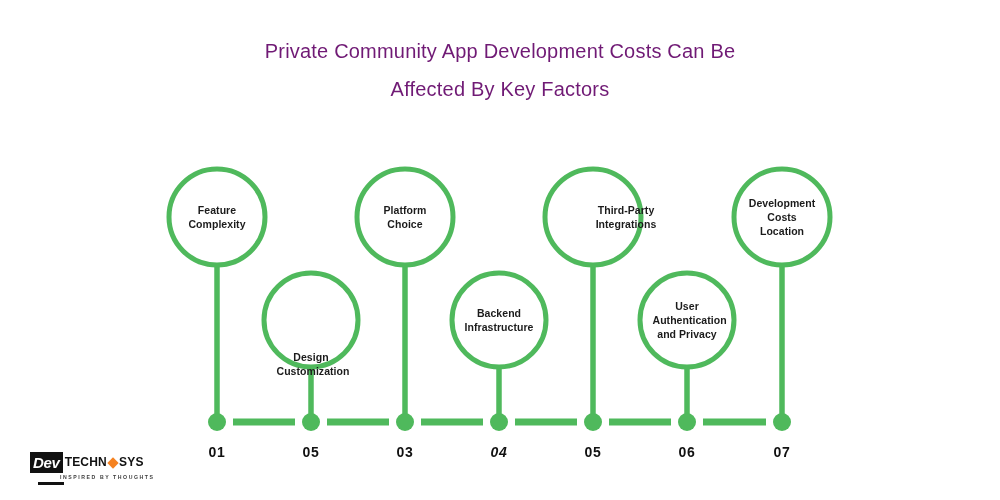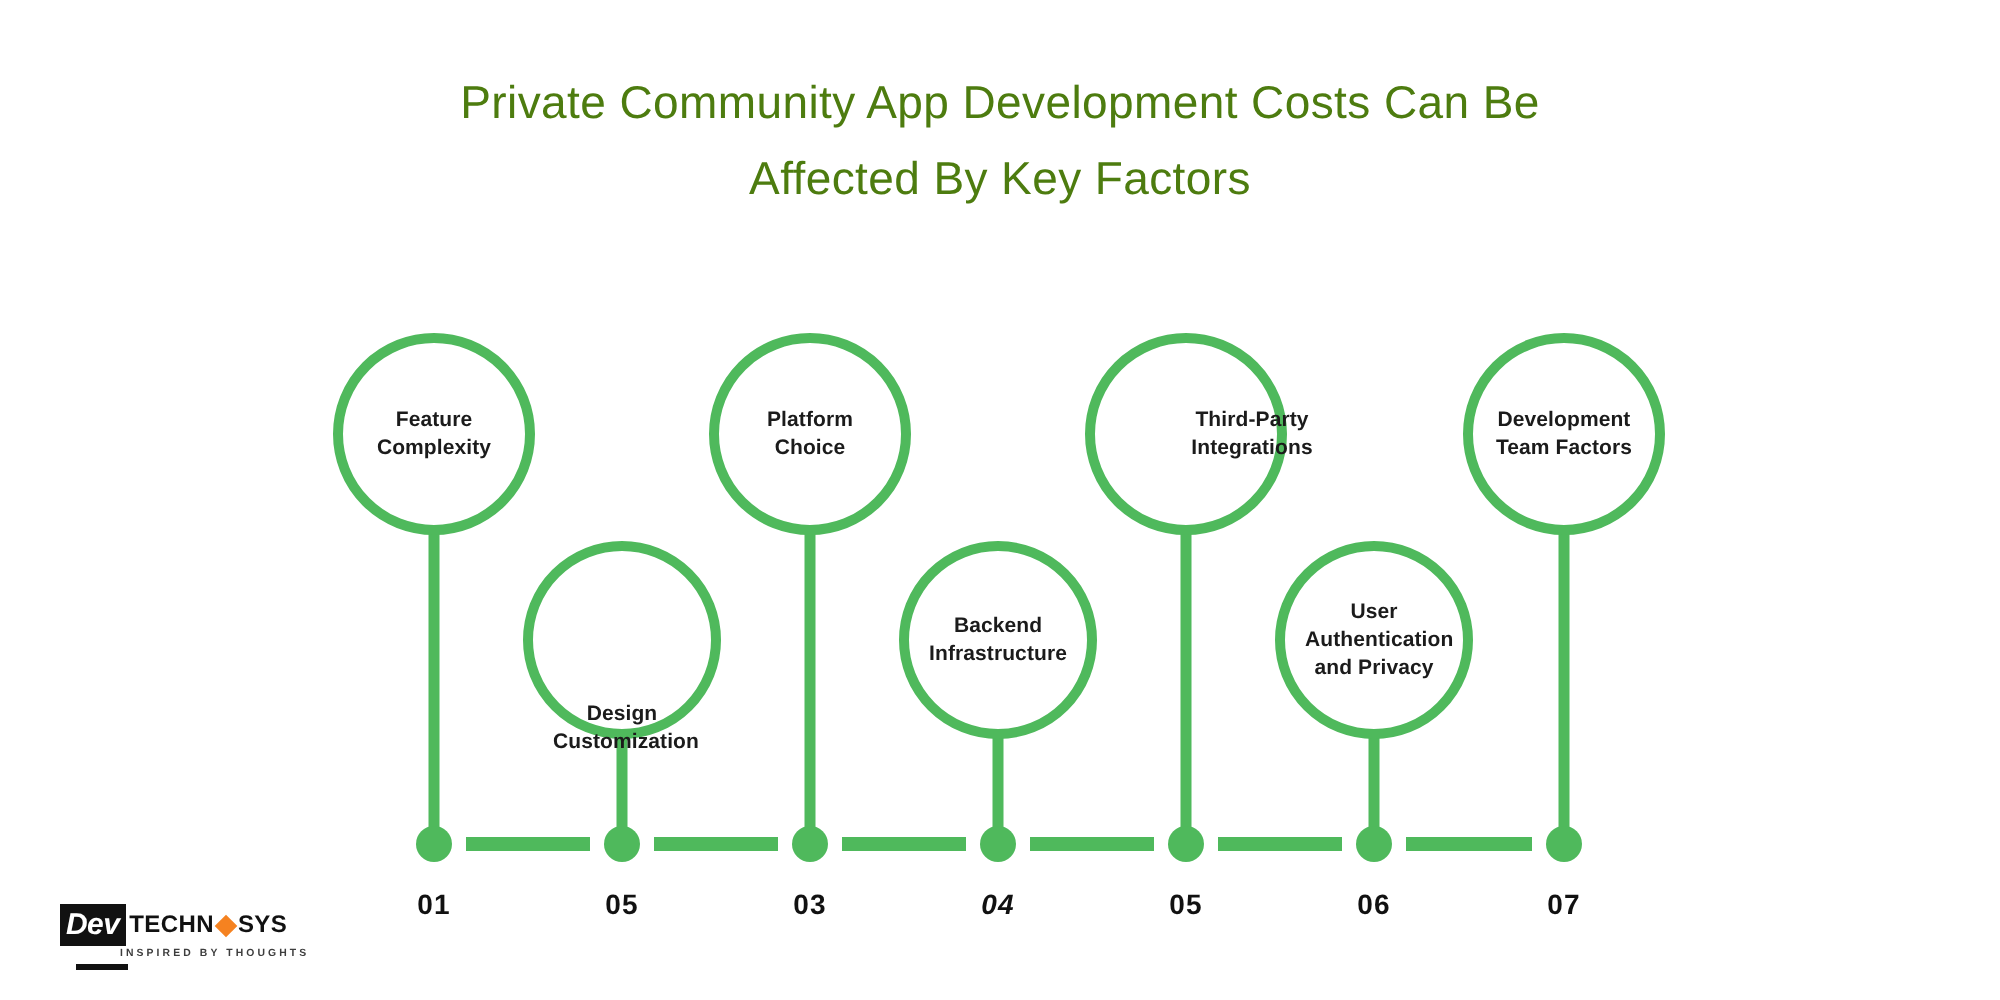--- a/index.html
+++ b/index.html
@@ -27,24 +27,24 @@
     position: absolute;
     left: 0;
     top: 32px;
     width: 1000px;
     text-align: center;
     pointer-events: none;
   }
   .title-line {
     display: block;
     font-family: "Liberation Sans", sans-serif;
-    font-size: 23px;
+    font-size: 20px;
     font-weight: 400;
     letter-spacing: 0.2px;
-    color: #4d7c0f;
+    color: #701a75;
     line-height: 38px;
     white-space: nowrap;
   }
 
   
   #diagram {
     position: absolute;
     left: 0;
     top: 0;
     width: 1000px;
@@ -210,21 +210,21 @@
         <div>Third-Party</div>
         <div>Integrations</div>
       </div>
       <div class="node-label" style="left: 687px; top: 320px; text-align: center;">
         <div>User</div>
         <div>Authentication</div>
         <div>and Privacy</div>
       </div>
       <div class="node-label" style="left: 782px; top: 217px;">
         <div>Development</div>
-        <div>Team Factors</div>
+        <div>Costs Location</div>
       </div>
     </div>
 
   <div id="step-numbers">
       <div class="step-number" style="left: 217px; top: 444px;">01</div>
       <div class="step-number" style="left: 311px; top: 444px;">05</div>
       <div class="step-number" style="left: 405px; top: 444px;">03</div>
       <div class="step-number" style="left: 499px; top: 444px; font-style: italic;">04</div>
       <div class="step-number" style="left: 593px; top: 444px;">05</div>
       <div class="step-number" style="left: 687px; top: 444px;">06</div>

